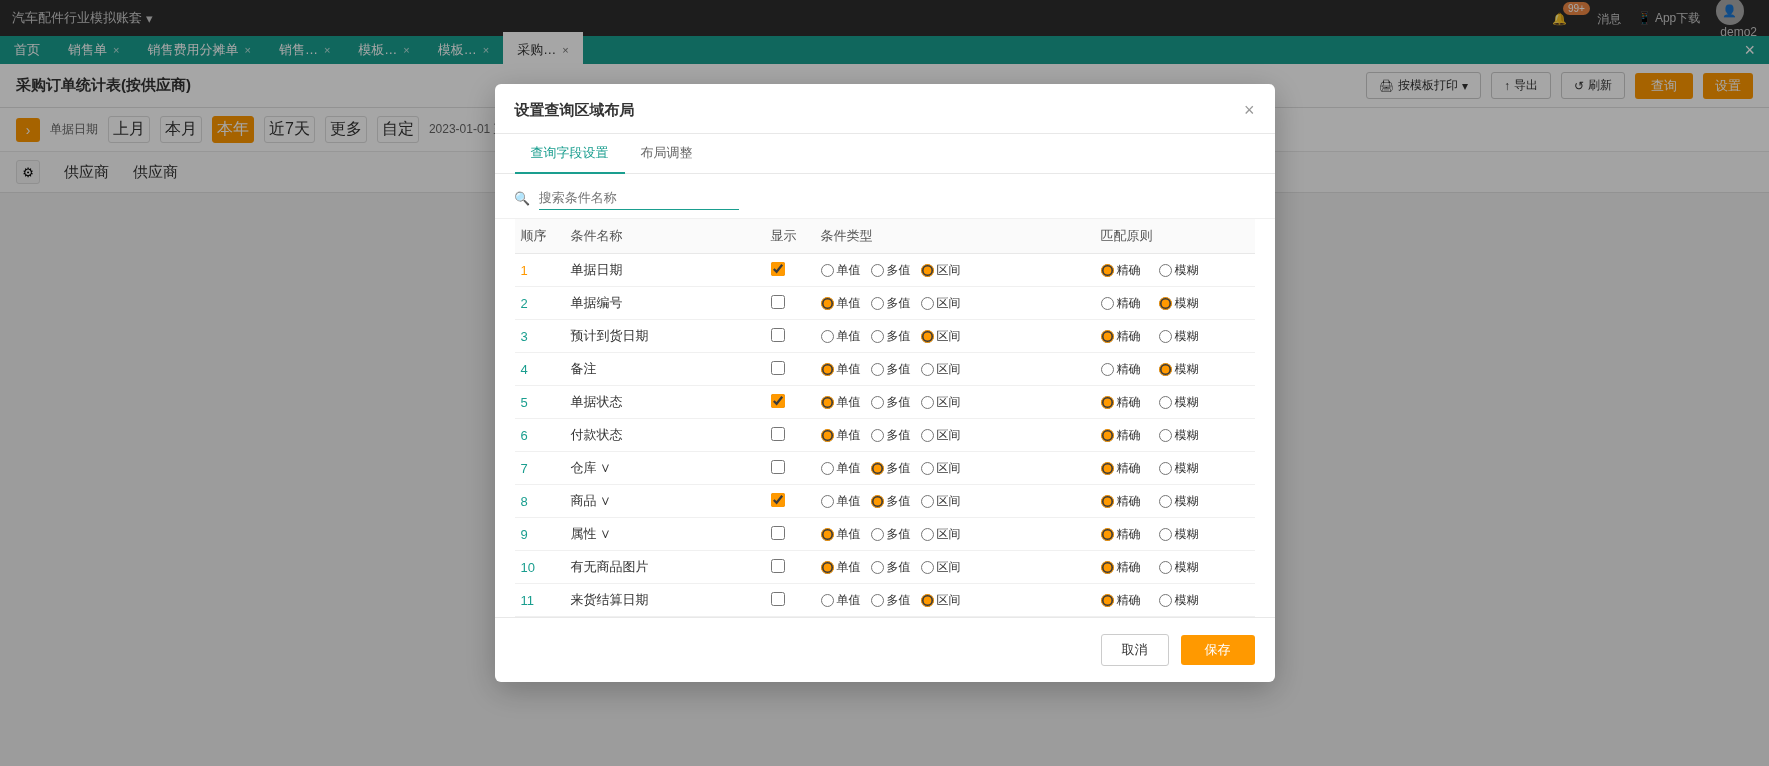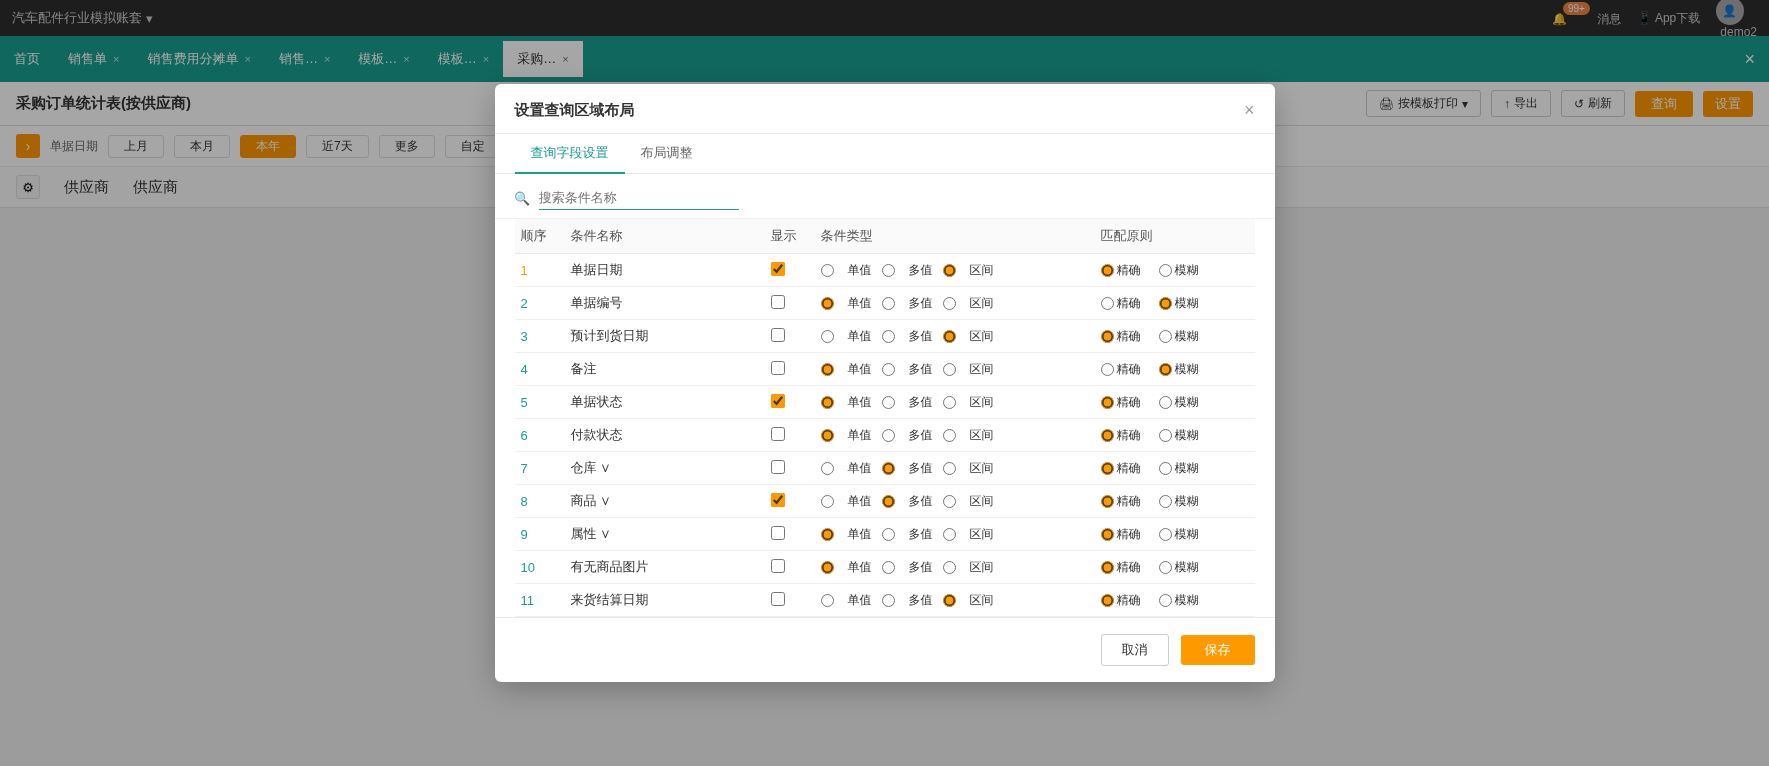--- a/index.html
+++ b/index.html
@@ -14,21 +14,21 @@
       justify-content: space-between;
       padding: 0 12px;
       color: #ccc;
     }
     .top-bar-left { font-size: 13px; color: #ccc; display: flex; align-items: center; gap: 4px; }
     .top-bar-right { display: flex; align-items: center; gap: 16px; font-size: 12px; }
     .badge { background: #e84; color: #fff; border-radius: 8px; padding: 1px 5px; font-size: 10px; position: relative; top: -6px; left: -4px; }
 
     
     .tab-bar {
-      height: 46px;
+      height: 28px;
       background: #1a9e8f;
       display: flex;
       align-items: center;
       padding: 0 0 0 0;
       gap: 0;
     }
     .tab-item {
       height: 36px;
       display: flex;
       align-items: center;
@@ -65,21 +65,21 @@
     .filter-bar {
       background: #fff;
       padding: 8px 16px;
       display: flex;
       align-items: center;
       gap: 10px;
       border-bottom: 1px solid #e8e8e8;
     }
     .filter-toggle { width: 24px; height: 24px; background: #f90; color: #fff; border: none; border-radius: 3px; cursor: pointer; font-size: 14px; display: flex; align-items: center; justify-content: center; }
     .filter-label { font-size: 12px; color: #666; }
-    .filter-btn { padding: 2px 15px; border-radius: 3px; border: 1px solid #ddd; background: #fff; cursor: pointer; font-size: 12px; color: #333; }
+    .filter-btn { padding: 2px 4px; border-radius: 3px; border: 1px solid #ddd; background: #fff; cursor: pointer; font-size: 16px; color: #333; }
     .filter-btn.active { background: #f90; color: #fff; border-color: #f90; }
     .filter-date { font-size: 12px; color: #666; }
 
     
     .table-area {
       background: #fff;
       margin: 0;
       flex: 1;
     }
     .table-header-row {
@@ -175,21 +175,21 @@
     .condition-table tbody tr td { padding: 7px 6px; font-size: 13px; color: #333; vertical-align: middle; }
 
     .seq-num { color: #1a9e8f; font-weight: 500; }
     .seq-num.orange { color: #f90; }
 
     
     .cb { width: 14px; height: 14px; accent-color: #f90; cursor: pointer; }
 
     
     .radio-group { display: flex; align-items: center; gap: 10px; }
-    .radio-item { display: flex; align-items: center; gap: 14px; font-size: 12px; color: #333; }
+    .radio-item { display: flex; align-items: center; gap: 3px; font-size: 12px; color: #333; }
     .radio-item input[type=radio] { accent-color: #f90; cursor: pointer; }
 
     
     .match-group { display: flex; align-items: center; gap: 18px; }
     .match-item { display: flex; align-items: center; gap: 3px; font-size: 12px; color: #333; }
     .match-item input[type=radio] { accent-color: #f90; cursor: pointer; }
 
     
     .dialog-footer {
       padding: 16px 20px;

